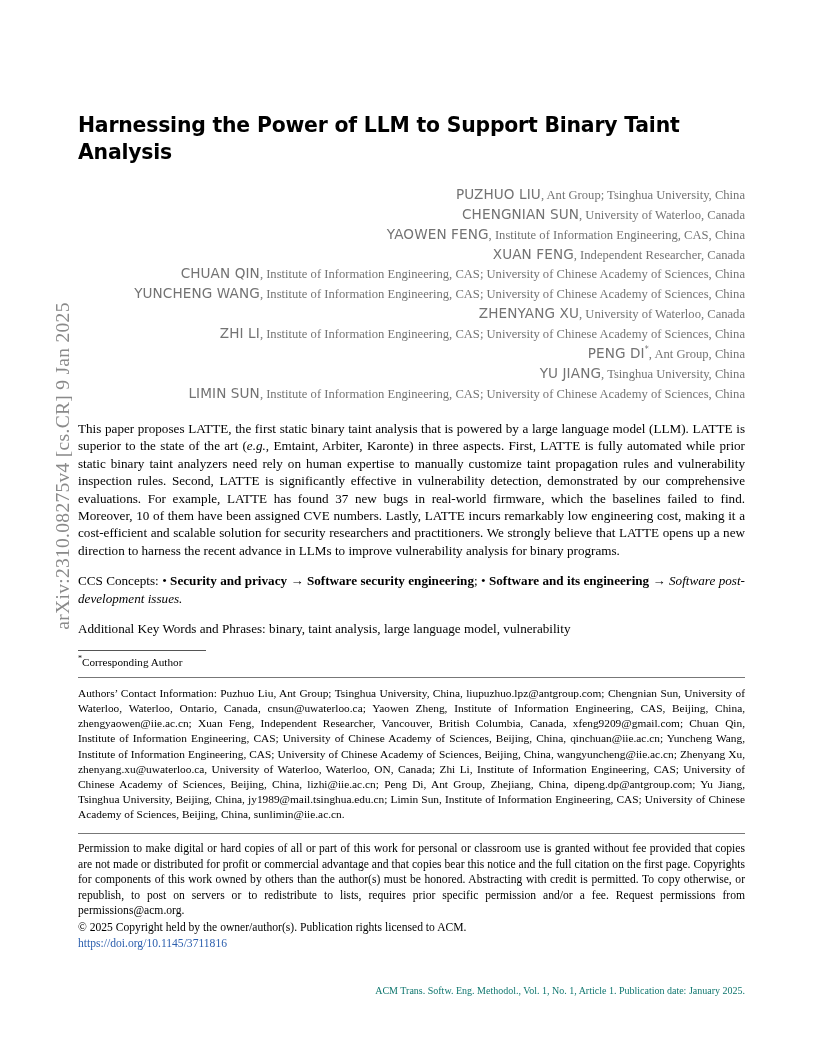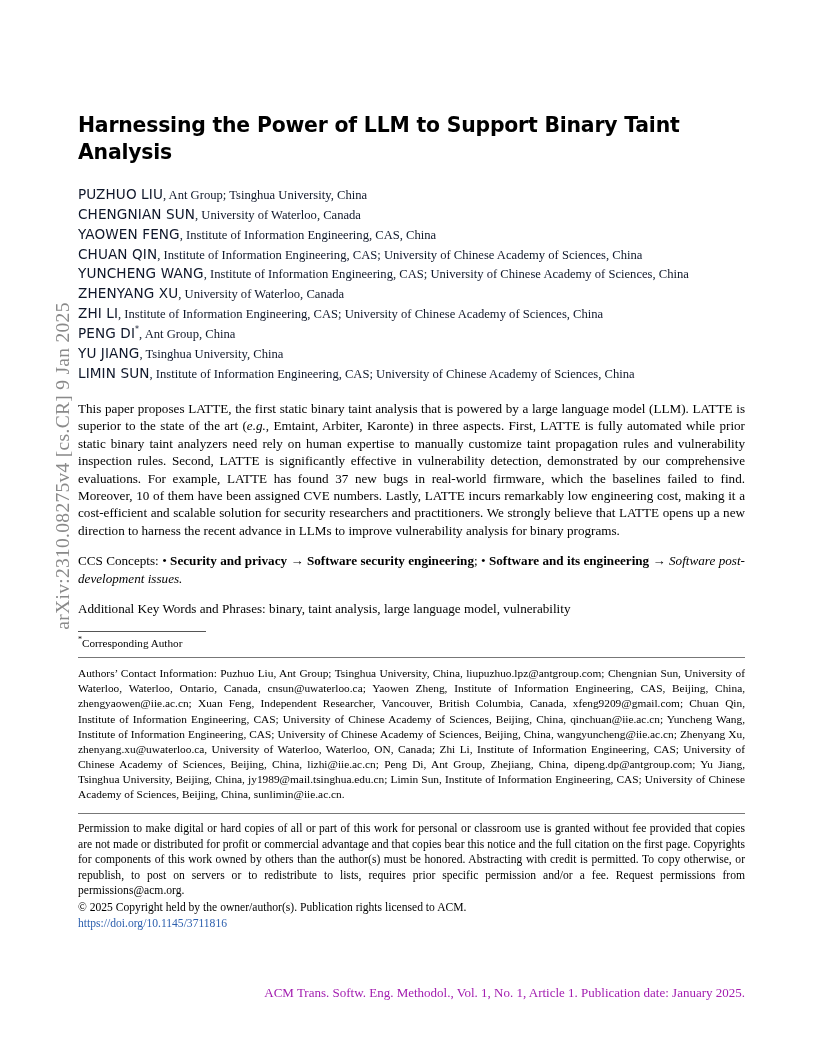--- a/index.html
+++ b/index.html
@@ -51,21 +51,22 @@
   }
 
   
   .authors {
     margin-top: 19px;
   }
   .author-line {
     font-family: "Liberation Serif", serif;
     font-size: 13.1px;
     line-height: 1.465;
-    color: #0f172a;
+    color: #737373;
+    text-align: right;
   }
   .author-name {
     font-family: "DejaVu Sans", sans-serif;
     font-size: 13.6px;
     font-weight: normal;
     letter-spacing: 0.1px;
   }
   .author-name sup {
     font-size: 8px;
     vertical-align: super;
@@ -164,42 +165,45 @@
     font-size: 11.6px;
   }
 
   
   .footer {
     position: absolute;
     left: 78px;
     width: 667px;
     top: 985px;
     text-align: right;
-    font-size: 13px;
-    color: #a21caf;
+    font-size: 10px;
+    color: #0f766e;
   }
 </style>
 </head>
 <body>
 
 <div class="arxiv-stamp">arXiv:2310.08275v4  [cs.CR]  9 Jan 2025</div>
 
 <div class="page">
 
   <div class="title">Harnessing the Power of LLM to Support Binary Taint Analysis</div>
 
   <div class="authors">
     <div class="author-line">
       <span class="author-name"><span>PUZHUO LIU</span><sup></sup></span><span class="author-aff">, <span>Ant Group; Tsinghua University, China</span></span>
     </div>
     <div class="author-line">
       <span class="author-name"><span>CHENGNIAN SUN</span><sup></sup></span><span class="author-aff">, <span>University of Waterloo, Canada</span></span>
     </div>
     <div class="author-line">
       <span class="author-name"><span>YAOWEN FENG</span><sup></sup></span><span class="author-aff">, <span>Institute of Information Engineering, CAS, China</span></span>
+    </div>
+    <div class="author-line">
+      <span class="author-name"><span>XUAN FENG</span><sup></sup></span><span class="author-aff">, <span>Independent Researcher, Canada</span></span>
     </div>
     <div class="author-line">
       <span class="author-name"><span>CHUAN QIN</span><sup></sup></span><span class="author-aff">, <span>Institute of Information Engineering, CAS; University of Chinese Academy of Sciences, China</span></span>
     </div>
     <div class="author-line">
       <span class="author-name"><span>YUNCHENG WANG</span><sup></sup></span><span class="author-aff">, <span>Institute of Information Engineering, CAS; University of Chinese Academy of Sciences, China</span></span>
     </div>
     <div class="author-line">
       <span class="author-name"><span>ZHENYANG XU</span><sup></sup></span><span class="author-aff">, <span>University of Waterloo, Canada</span></span>
     </div>

